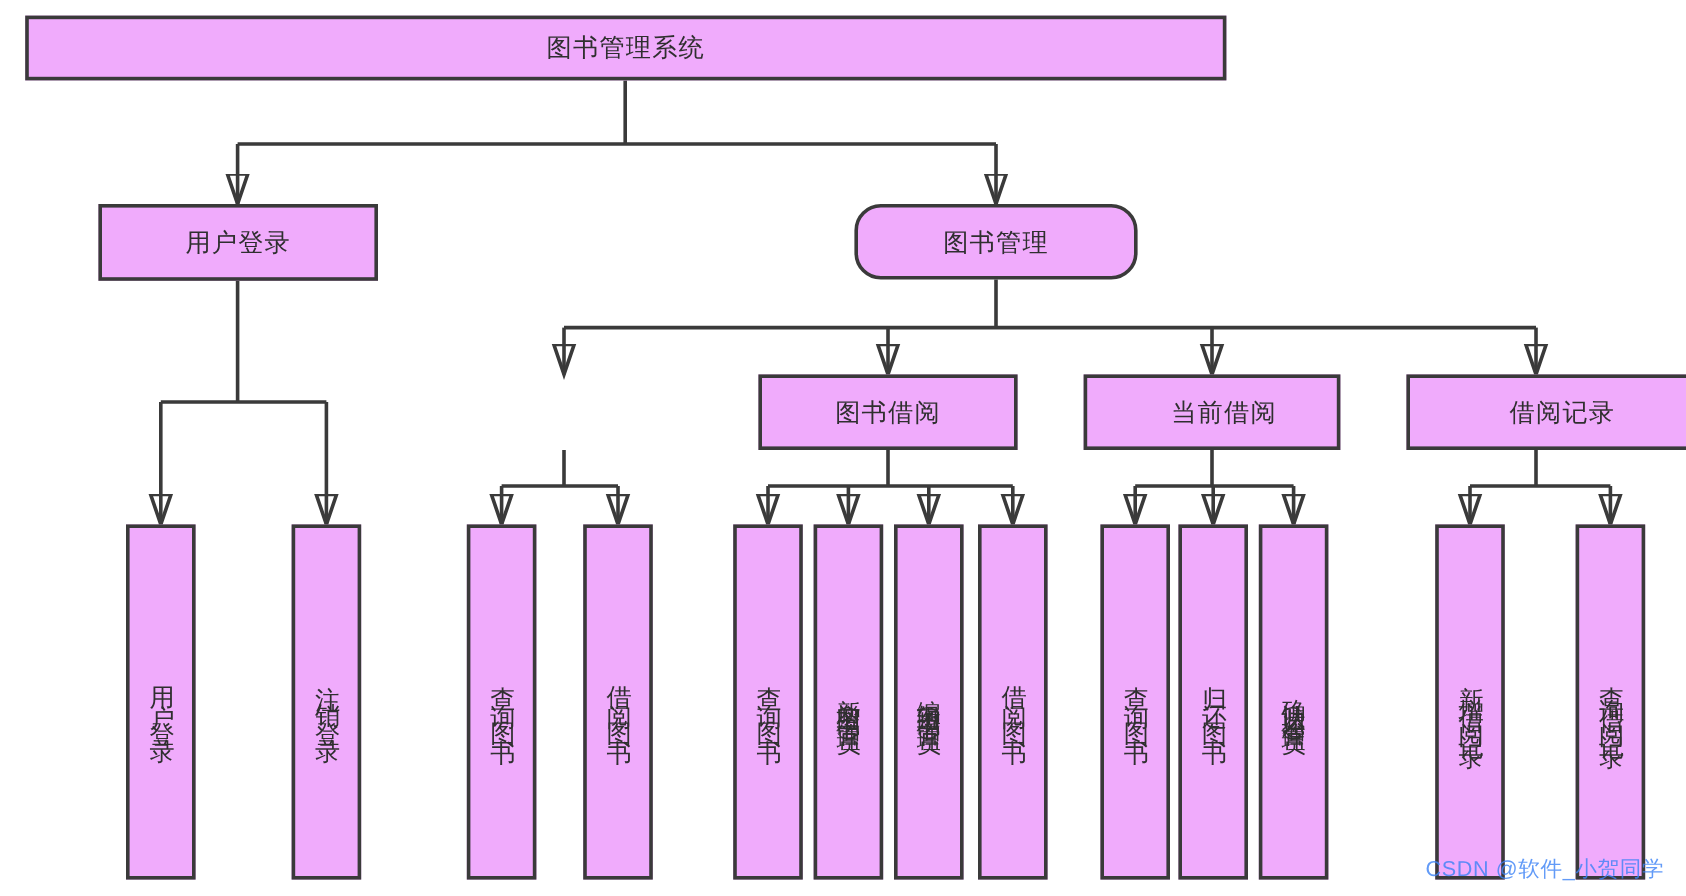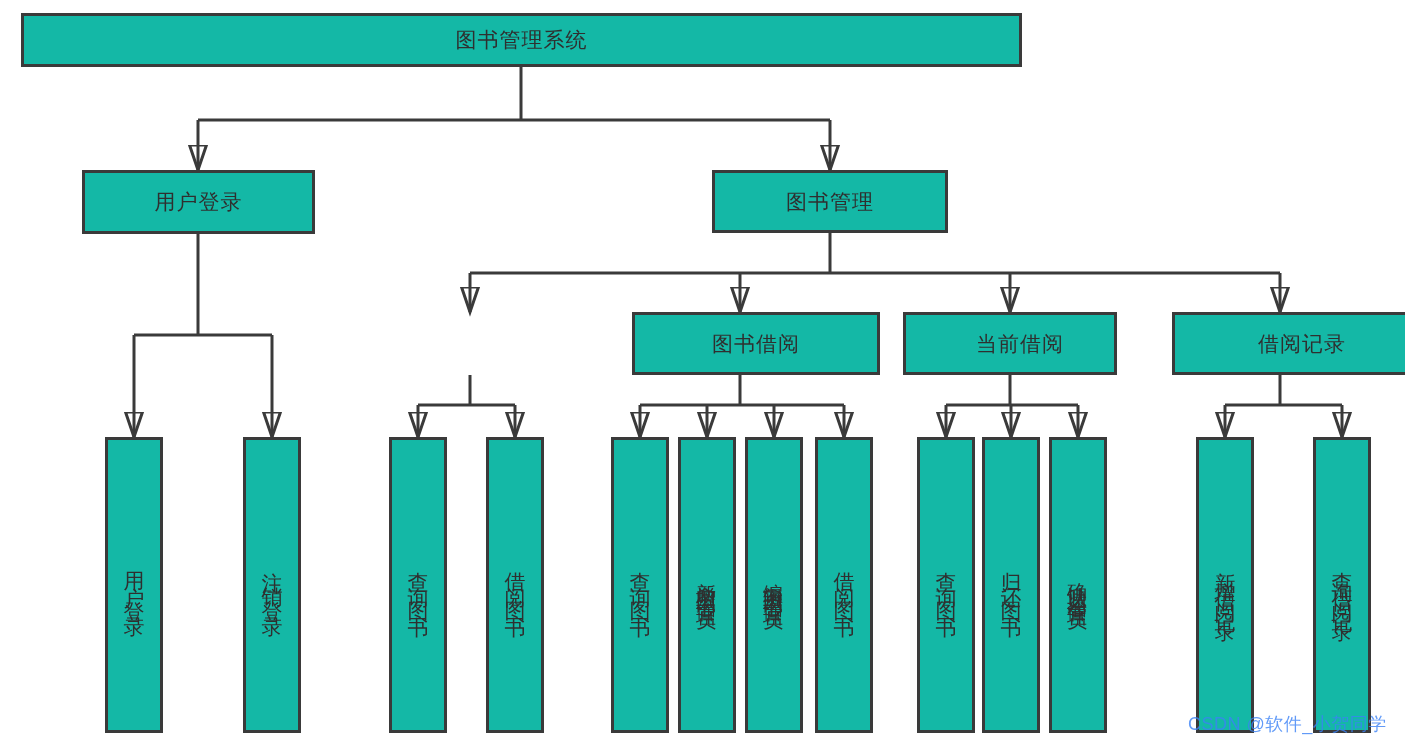--- a/index.html
+++ b/index.html
@@ -19,38 +19,38 @@
   }
   svg.connectors path {
     stroke: #3a3a3a;
     stroke-width: 3;
     fill: none;
   }
   .node {
     position: absolute;
     box-sizing: border-box;
     border: 3px solid #3a3a3a;
-    background: #14b8a6;
+    background: #f0abfc;
     display: flex;
     align-items: center;
     justify-content: center;
     z-index: 1;
   }
   .hlabel {
     font-size: 21px;
     color: #2f2f2f;
     letter-spacing: 1px;
     white-space: nowrap;
   }
   .root-box   { left: 21px;  top: 13px;  width: 1001px; height: 54px; }
   .l2-a       { left: 82px;  top: 170px; width: 233px;  height: 64px; }
-  .l2-b       { left: 712px; top: 170px; width: 236px;  height: 63px; }
+  .l2-b       { left: 712px; top: 170px; width: 236px;  height: 63px; border-radius: 22px; }
   .l3         { top: 312px; height: 63px; }
   .l3-0 { left: 362px;  width: 216px; }
-  .l3-1 { left: 632px;  width: 248px; }
+  .l3-1 { left: 632px;  width: 216px; }
   .l3-2 { left: 903px;  width: 214px; padding-left: 20px; }
   .l3-3 { left: 1172px; width: 260px; }
   .leaf { top: 437px; width: 58px; height: 296px; }
   .leaf-0  { left: 105px;  }
   .leaf-1  { left: 243px;  }
   .leaf-2  { left: 389px;  }
   .leaf-3  { left: 486px;  }
   .leaf-4  { left: 611px;  }
   .leaf-5  { left: 678px;  }
   .leaf-6  { left: 745px;  }

